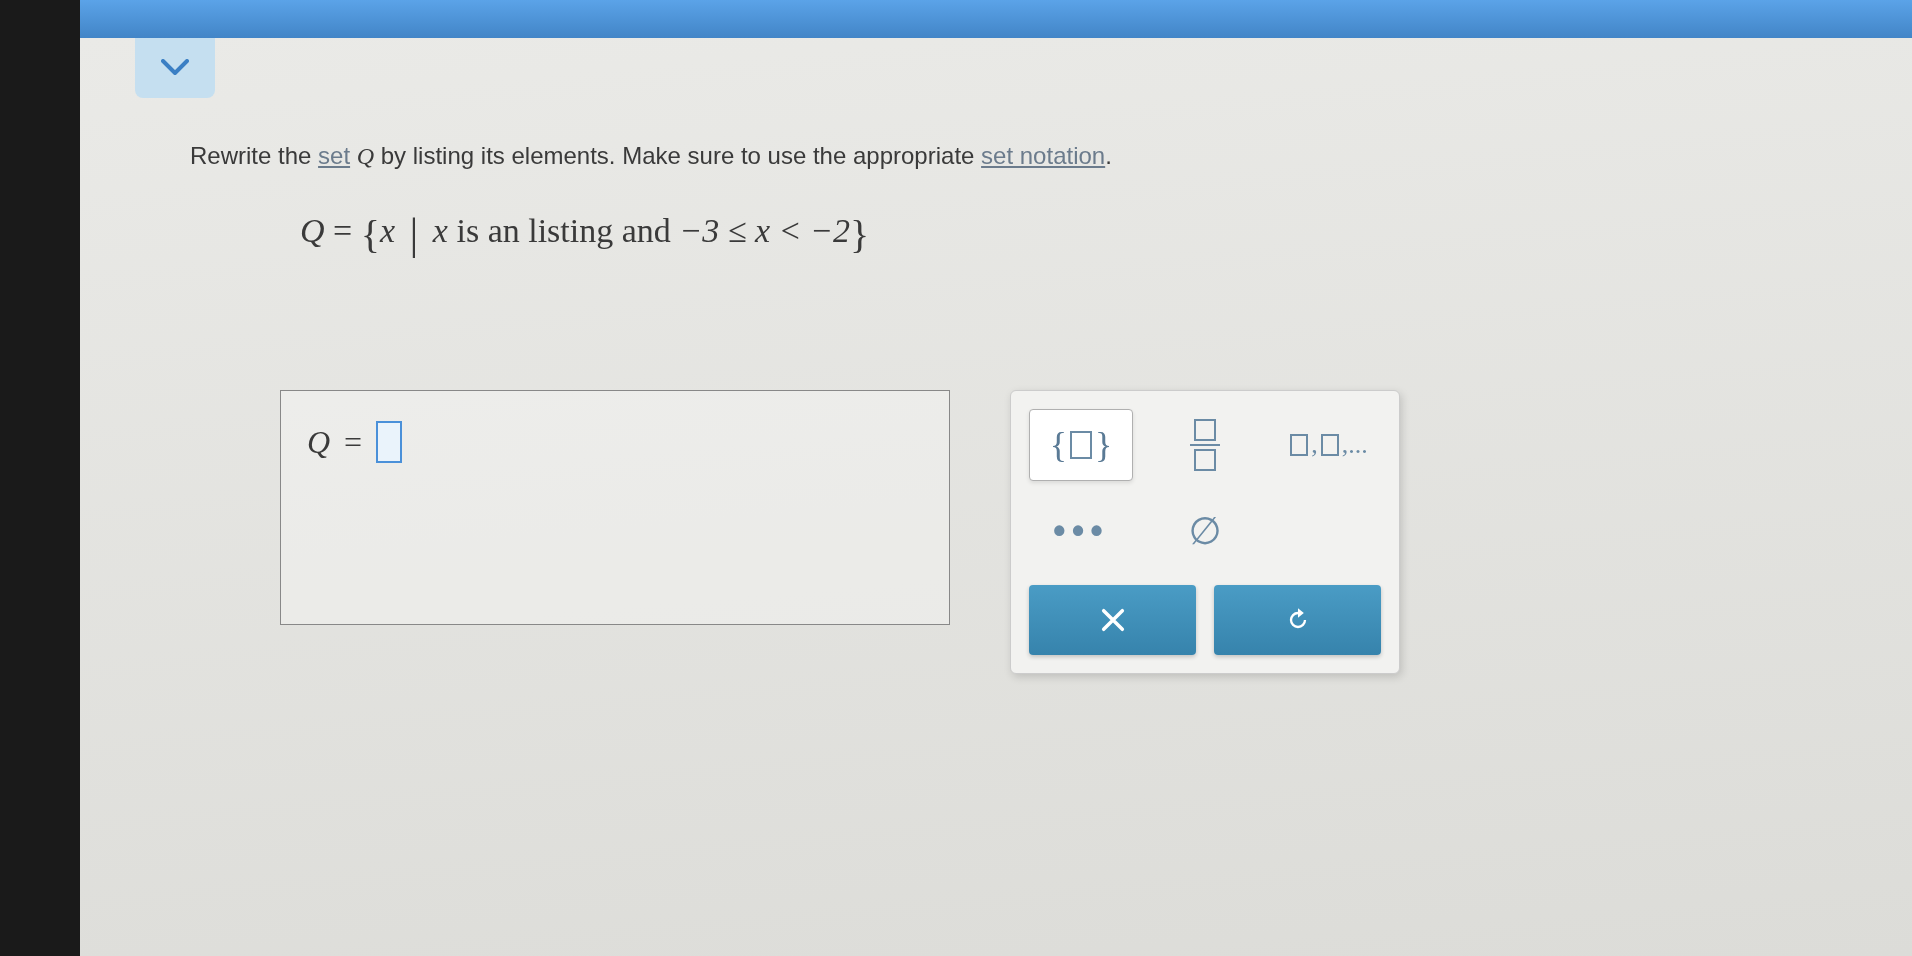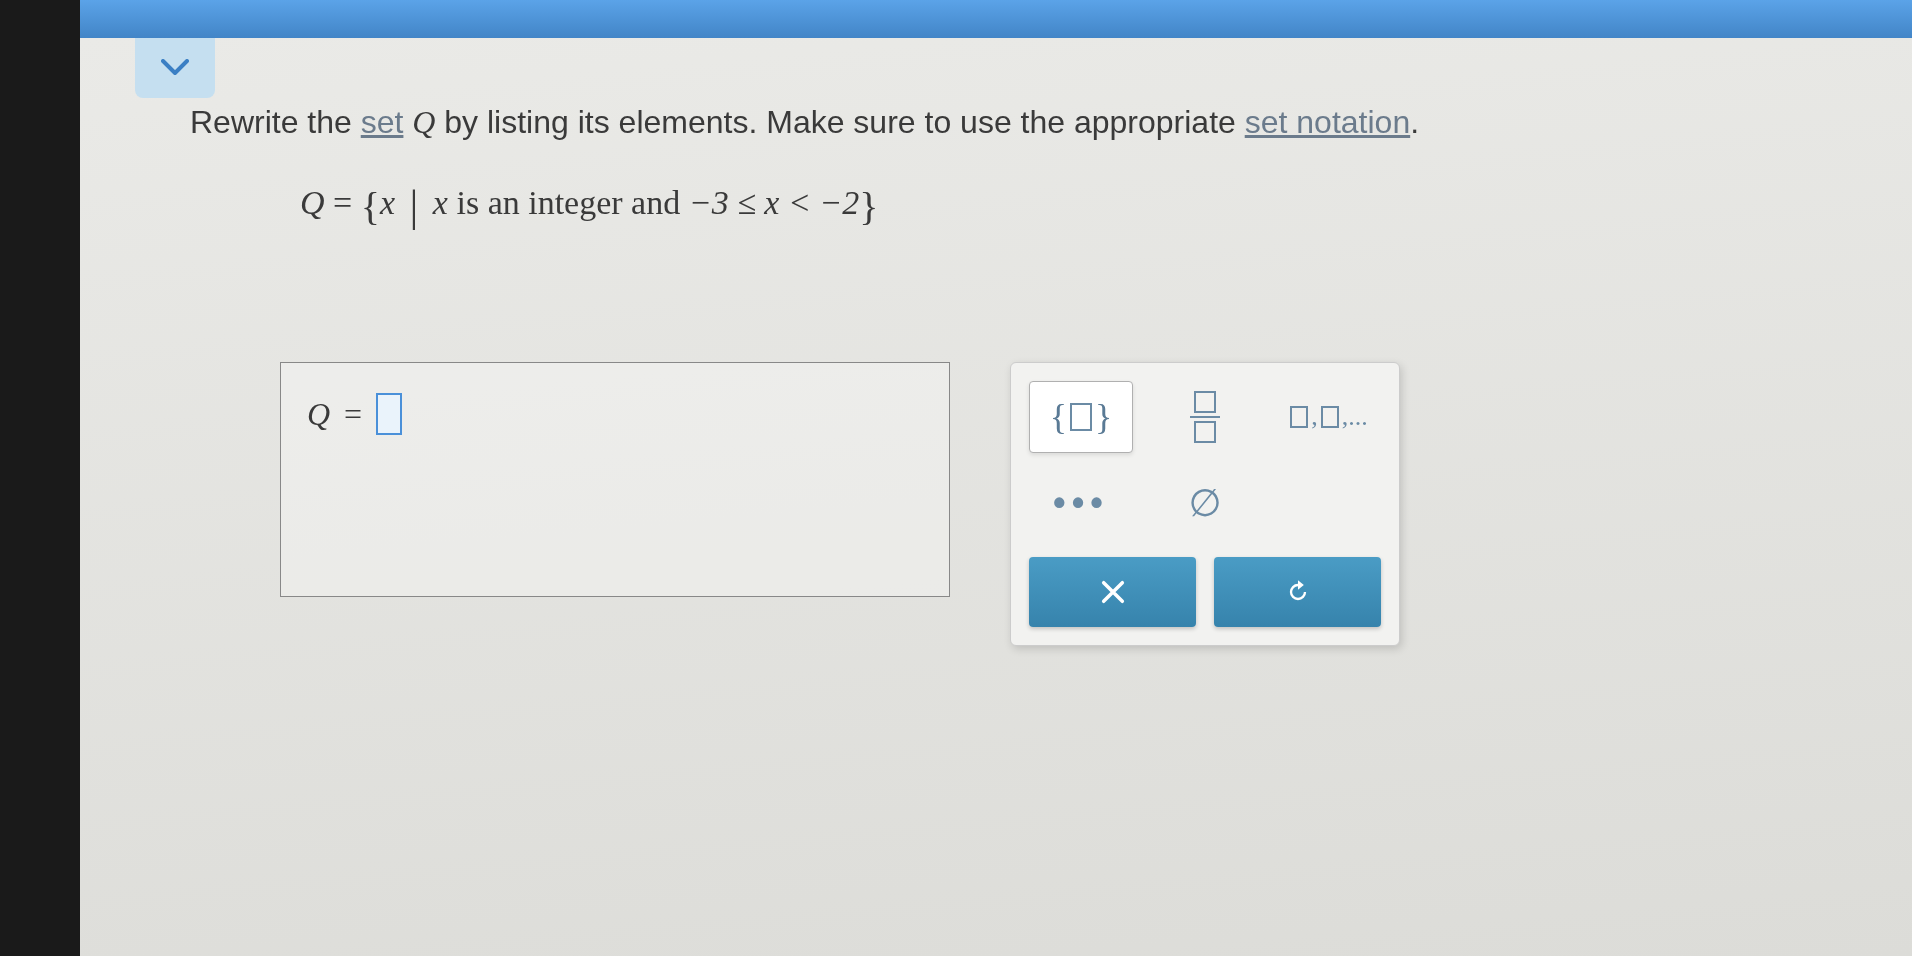--- a/index.html
+++ b/index.html
@@ -58,23 +58,23 @@
       cursor: pointer;
     }
     
     .chevron-down {
       color: #3b7fc4;
       font-size: 28px;
       font-weight: bold;
     }
     
     .question-text {
-      padding-top: 60px;
+      padding-top: 100px;
       padding-left: 70px;
-      font-size: 32px;
+      font-size: 24px;
       color: #3a3a3a;
       line-height: 1.5;
     }
     
     .underlined-term {
       text-decoration: underline;
       color: #6b7b8c;
       cursor: pointer;
     }
     
@@ -284,21 +284,21 @@
       <div class="question-text">
         <span>Rewrite the </span><span class="underlined-term">set</span>
         <span class="math-italic">Q</span><span> by listing its elements. Make sure to use the appropriate </span><span class="underlined-term">set notation</span><span>.</span>
       </div>
 
       <div class="set-definition">
         <span class="math-var">Q</span>
         <span>=</span>
         <span class="set-brace">{</span><span class="math-var">x</span>
         <span class="set-bar">|</span>
-        <span class="math-var">x</span><span> is an integer and </span><span class="math-var">−3 ≤ x &lt; −2</span><span class="set-brace">}</span>
+        <span class="math-var">x</span><span> is an listing and </span><span class="math-var">−3 ≤ x &lt; −2</span><span class="set-brace">}</span>
       </div>
 
       <div class="answer-row">
 
         <div class="answer-box">
           <div class="answer-content">
             <span class="math-italic">Q</span>
             <span>=</span>
             <span class="input-placeholder"></span>
           </div>

